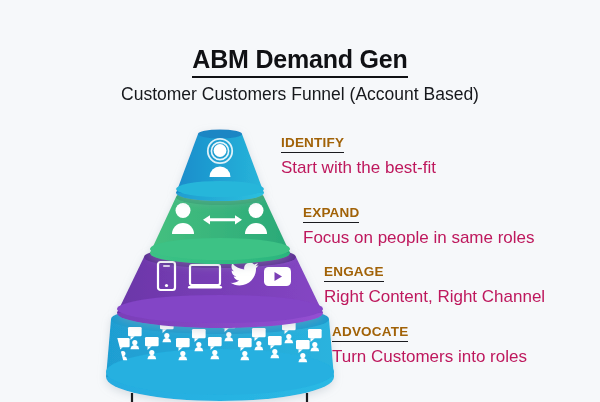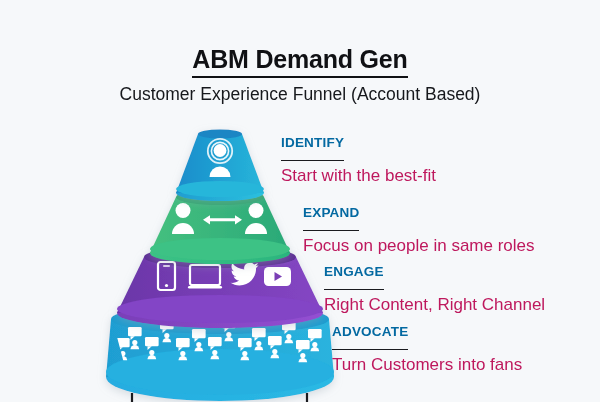--- a/index.html
+++ b/index.html
@@ -40,25 +40,25 @@
   }
 
   
   .funnel { position: absolute; left: 0; top: 0; }
 
   
   .lbl { position: absolute; }
   .lbl .head {
     font-size: 13.5px;
     font-weight: bold;
-    color: #0369a1;
+    color: #a16207;
     letter-spacing: 0.2px;
     display: inline-block;
     border-bottom: 1.6px solid #1a1b1f;
-    padding-bottom: 10px;
+    padding-bottom: 2px;
   }
   .lbl .sub {
     margin-top: 5px;
     font-size: 17px;
     color: #be185d;
     white-space: nowrap;
   }
 
   .lbl-identify { left: 281px; top: 92px; }
   .lbl-expand   { left: 303px; top: 162px; }
@@ -91,21 +91,21 @@
   .dash-2 { left: 243px; }
 </style>
 </head>
 <body>
 
 <div id="stage">
 
   <div class="title">
     <span class="u">ABM Demand Gen</span>
   </div>
-  <div class="subtitle">Customer Experience Funnel (Account Based)</div>
+  <div class="subtitle">Customer Customers Funnel (Account Based)</div>
 
   <svg class="funnel" width="600" height="402" viewBox="0 0 600 402">
     <defs>
       <linearGradient id="gIdentify" x1="0" y1="0" x2="1" y2="0">
         <stop offset="0%" stop-color="#1a8ccb"></stop>
           <stop offset="100%" stop-color="#27b6da"></stop>
       </linearGradient>
       <linearGradient id="gIdentifyBase" x1="0" y1="0" x2="1" y2="0">
         <stop offset="0%" stop-color="#1f9dd0"></stop>
           <stop offset="100%" stop-color="#2cc0df"></stop>
@@ -323,21 +323,21 @@
     <div class="sub">Right Content, Right Channel</div>
   </div>
 
   <div class="lbl lbl-expand">
     <div class="head">EXPAND</div>
     <div class="sub">Focus on people in same roles</div>
   </div>
 
   <div class="lbl lbl-advocate">
     <div class="head">ADVOCATE</div>
-    <div class="sub">Turn Customers into fans</div>
+    <div class="sub">Turn Customers into roles</div>
   </div>
 
   <div class="dash dash-1"></div>
   <div class="dash dash-2"></div>
 
   <div class="chip chip-target">
     <svg width="24" height="24" viewBox="0 0 24 24">
       <circle cx="11" cy="13" r="9.2" fill="none" stroke="#0d0e11" stroke-width="1.9"></circle>
       <circle cx="11" cy="13" r="5.4" fill="none" stroke="#0d0e11" stroke-width="1.9"></circle>
       <circle cx="11" cy="13" r="1.9" fill="#0d0e11"></circle>

